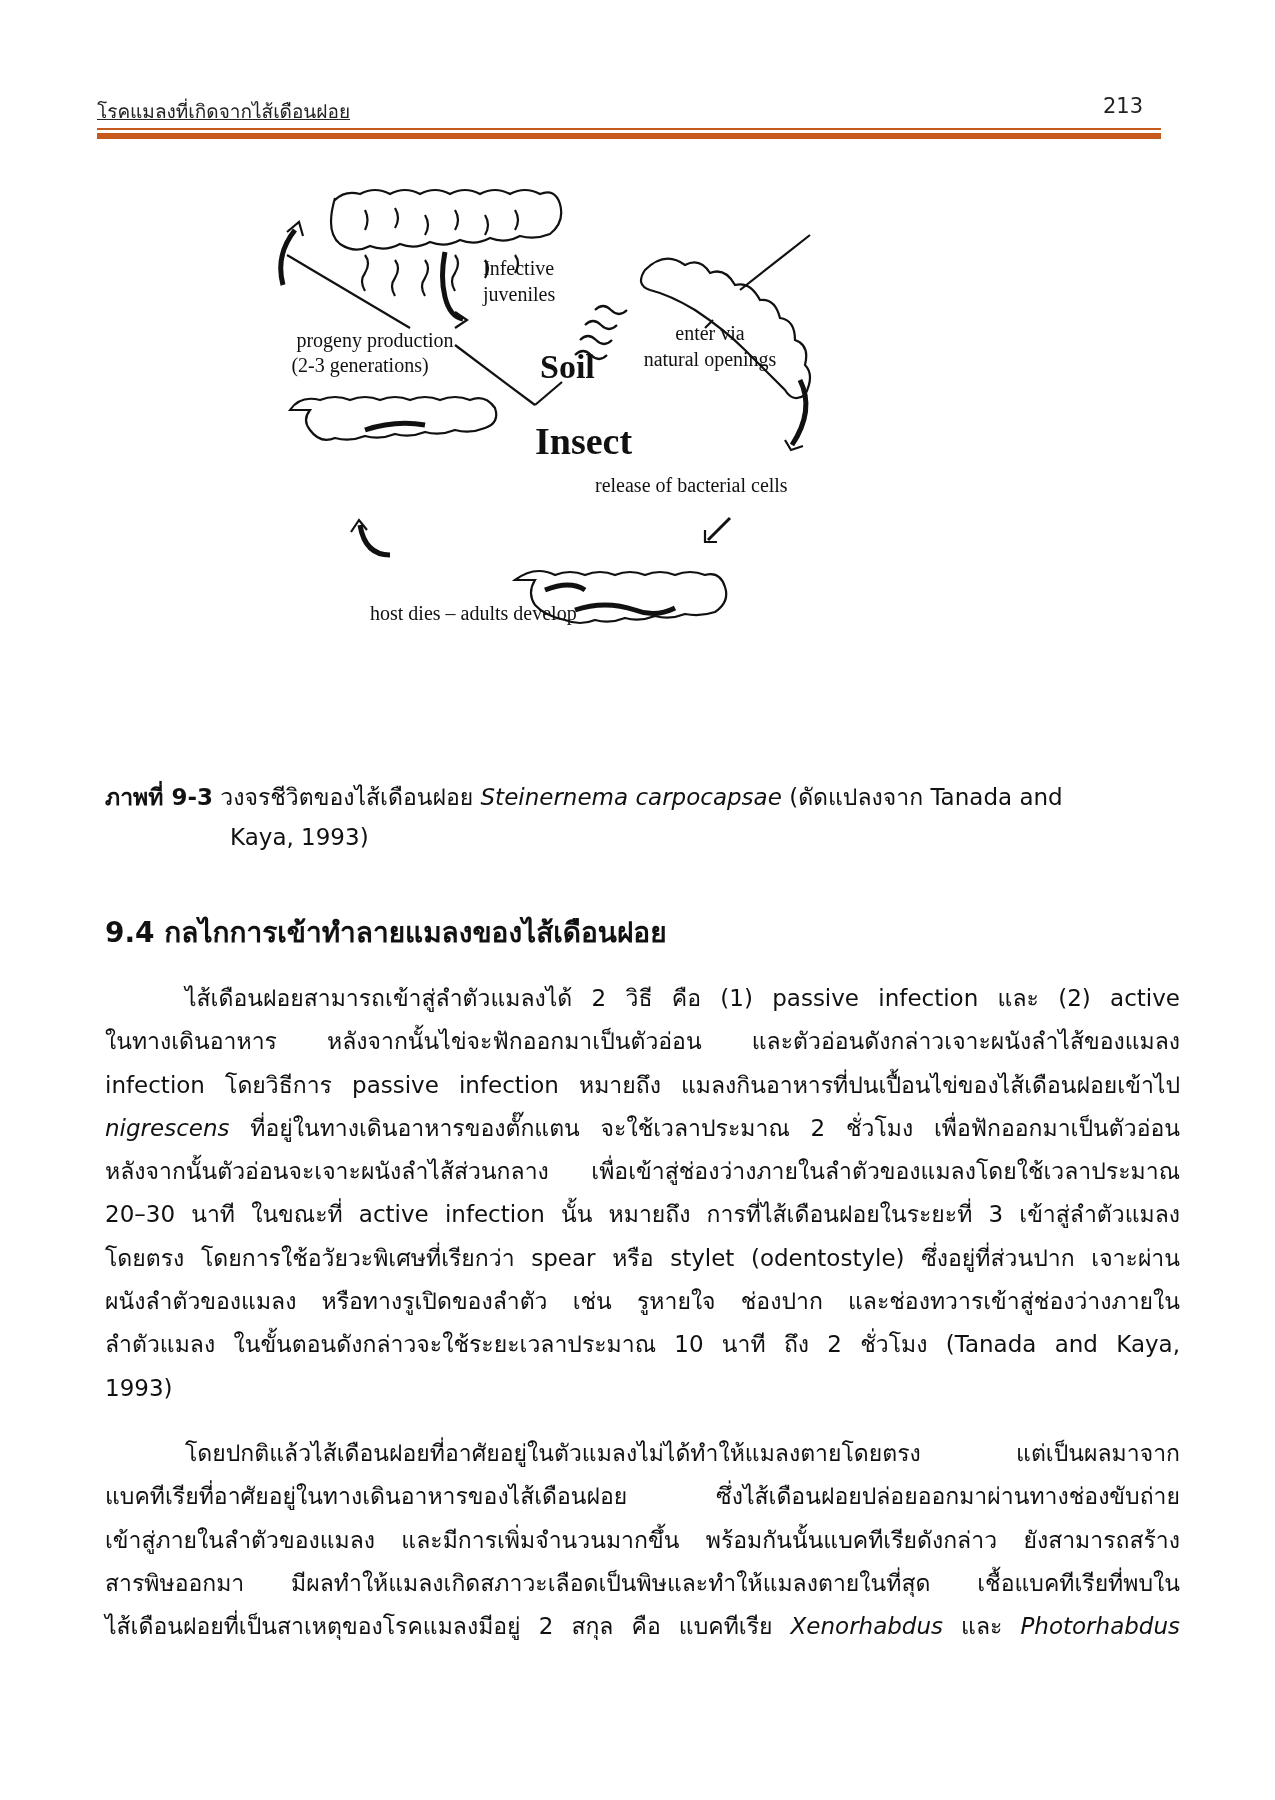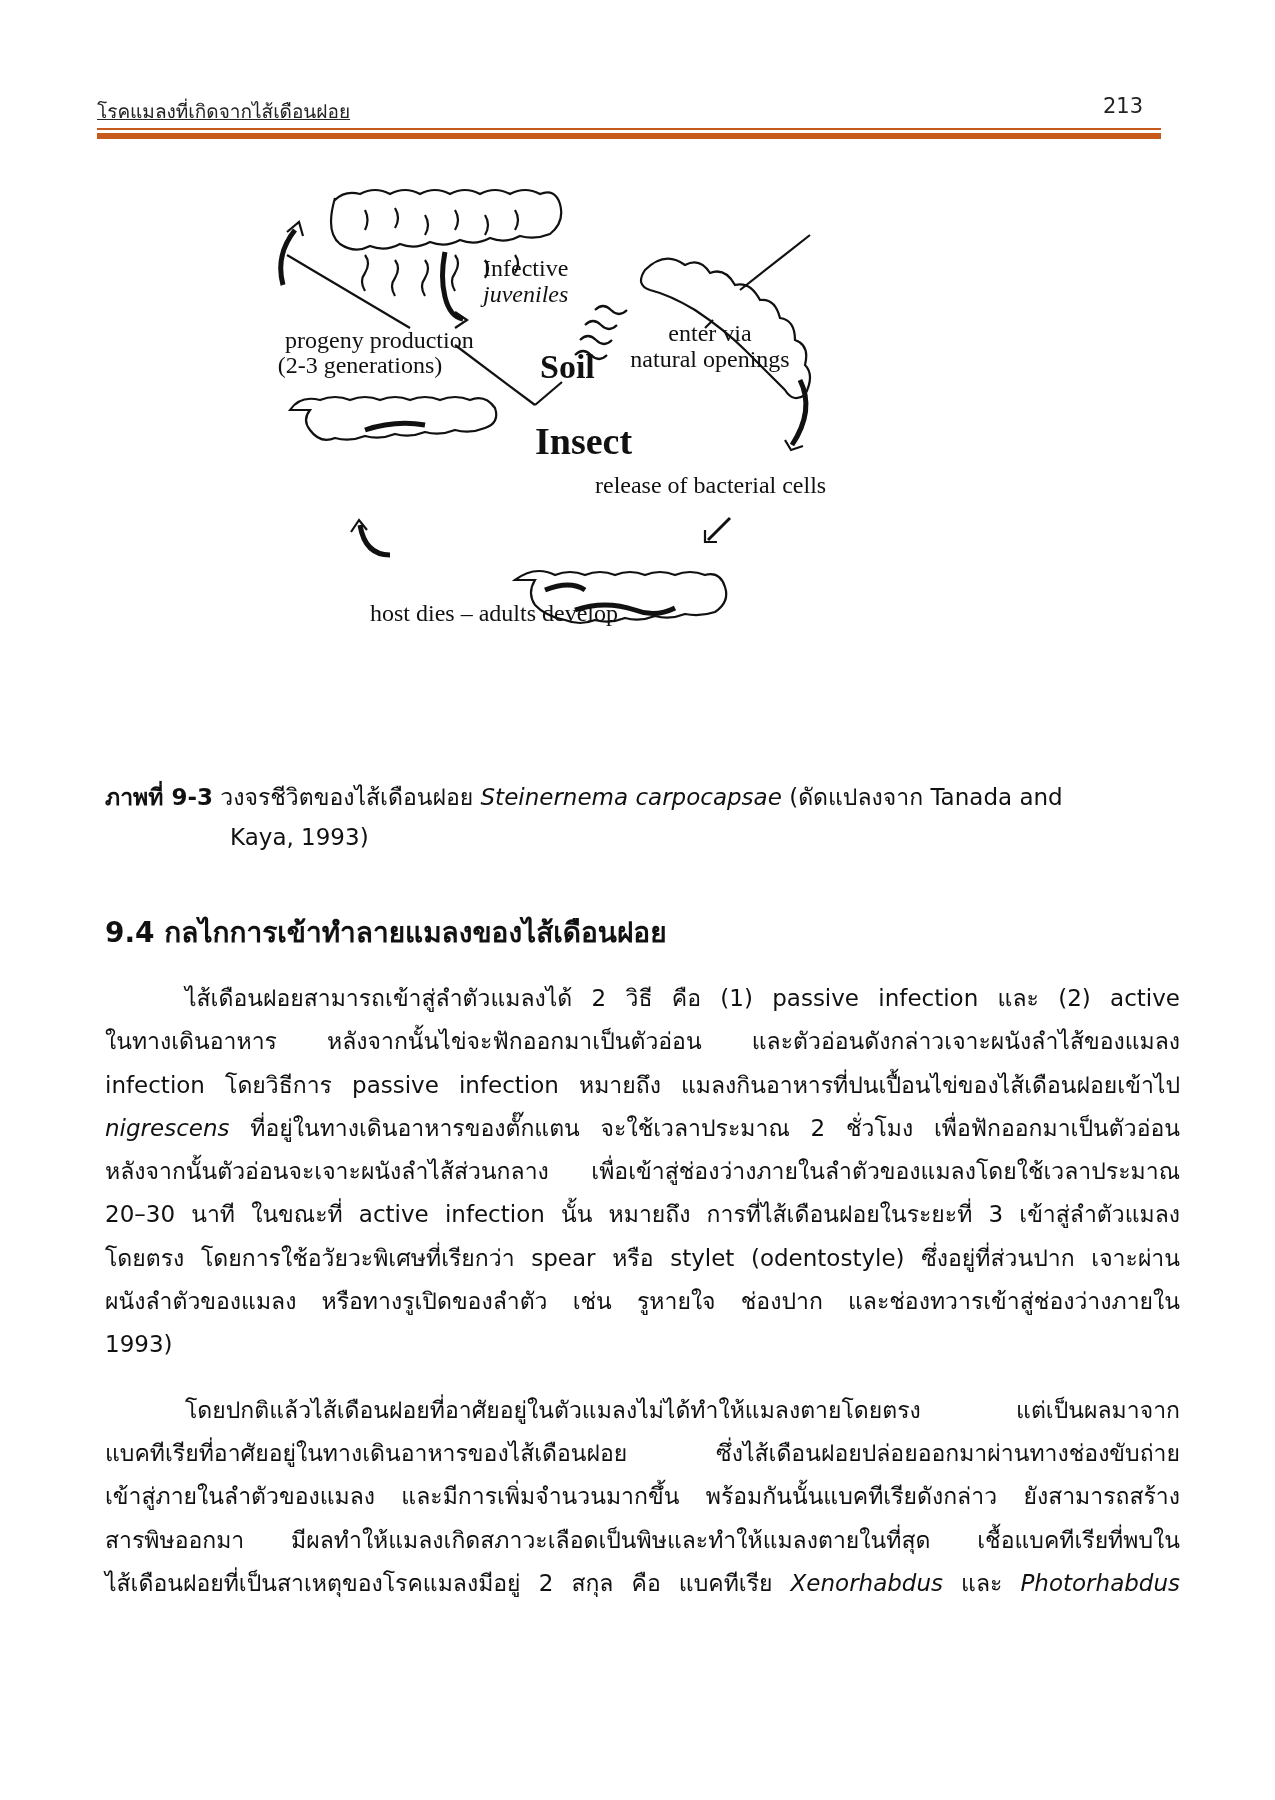--- a/index.html
+++ b/index.html
@@ -7,21 +7,21 @@
          font-family: "DejaVu Sans", sans-serif; color: #111; }
   .page { position: absolute; left: 0; top: 0; width: 1275px; height: 1800px; }
 
   .header-title { position: absolute; left: 97px; top: 96px; font-size: 19px; color: #222; text-decoration: underline; }
   .header-page { position: absolute; right: 132px; top: 94px; font-size: 21px; color: #222; }
   .rule-thin { position: absolute; left: 97px; top: 128px; width: 1064px; height: 2px; background: #c55a1c; }
   .rule-thick { position: absolute; left: 97px; top: 133px; width: 1064px; height: 6px; background: #c55a1c; }
 
   .figure { position: absolute; left: 265px; top: 160px; width: 750px; height: 600px; }
   .figure svg { position: absolute; left: 0; top: 0; }
-  .flabel { position: absolute; font-family: "Liberation Serif", serif; font-size: 24px; color: #111; line-height: 27px; text-align: center; white-space: nowrap; }
+  .flabel { position: absolute; font-family: "Liberation Serif", serif; font-size: 20px; color: #111; line-height: 27px; text-align: center; white-space: nowrap; }
   .flabel.big { font-size: 38px; font-weight: bold; }
 
   .caption { position: absolute; left: 105px; top: 777px; width: 1060px; font-size: 23px; line-height: 40px; color: #111; }
   .caption .lbl { font-weight: bold; }
   .caption .l2 { padding-left: 125px; display: block; }
   .it { font-style: italic; }
 
   .section-heading { position: absolute; left: 105px; top: 910px; font-size: 28px; font-weight: bold; color: #111; }
 
   .body { position: absolute; left: 105px; top: 955px; width: 1075px; font-size: 23px; color: #111; }
@@ -68,21 +68,21 @@
         <path d="M22,72 l12,-10 l4,14"></path>
         <path d="M535,220 q15,30 -8,65" stroke-width="5"></path>
         <path d="M520,280 l6,10 l12,-4"></path>
         <path d="M465,358 l-22,22" stroke-width="3"></path>
         <path d="M440,370 l0,12 l12,0"></path>
         <path d="M125,395 q-25,0 -30,-30" stroke-width="5"></path>
         <path d="M86,372 l8,-12 l8,10"></path>
       </g>
     </svg>
     <div class="flabel" style="left:218px;top:95px;text-align:left;">Infective</div>
-    <div class="flabel" style="left:218px;top:121px;text-align:left;font-style:italic;">juveniles</div>
+    <div class="flabel" style="left:218px;top:121px;text-align:left;">juveniles</div>
     <div class="flabel" style="left:20px;top:167px;width:180px;">progeny production</div>
     <div class="flabel" style="left:5px;top:192px;width:180px;">(2-3 generations)</div>
     <div class="flabel" style="left:360px;top:160px;width:170px;">enter via</div>
     <div class="flabel" style="left:360px;top:186px;width:170px;">natural openings</div>
     <div class="flabel big" style="left:275px;top:193px;font-size:34px;">Soil</div>
     <div class="flabel big" style="left:270px;top:268px;">Insect</div>
     <div class="flabel" style="left:330px;top:312px;">release of bacterial cells</div>
     <div class="flabel" style="left:105px;top:440px;">host dies – adults develop</div>
   </div>
 
@@ -95,20 +95,21 @@
 
   <div class="body">
     <span class="line indent">ไส้เดือนฝอยสามารถเข้าสู่ลำตัวแมลงได้ 2 วิธี คือ (1) passive infection และ (2) active</span>
     <span class="line">ในทางเดินอาหาร หลังจากนั้นไข่จะฟักออกมาเป็นตัวอ่อน และตัวอ่อนดังกล่าวเจาะผนังลำไส้ของแมลง</span>
     <span class="line">infection โดยวิธีการ passive infection หมายถึง แมลงกินอาหารที่ปนเปื้อนไข่ของไส้เดือนฝอยเข้าไป</span>
     <span class="line"><span class="it">nigrescens</span> <span>ที่อยู่ในทางเดินอาหารของตั๊กแตน จะใช้เวลาประมาณ 2 ชั่วโมง เพื่อฟักออกมาเป็นตัวอ่อน</span></span>
     <span class="line">หลังจากนั้นตัวอ่อนจะเจาะผนังลำไส้ส่วนกลาง เพื่อเข้าสู่ช่องว่างภายในลำตัวของแมลงโดยใช้เวลาประมาณ</span>
     <span class="line">20–30 นาที ในขณะที่ active infection นั้น หมายถึง การที่ไส้เดือนฝอยในระยะที่ 3 เข้าสู่ลำตัวแมลง</span>
     <span class="line">โดยตรง โดยการใช้อวัยวะพิเศษที่เรียกว่า spear หรือ stylet (odentostyle) ซึ่งอยู่ที่ส่วนปาก เจาะผ่าน</span>
     <span class="line">ผนังลำตัวของแมลง หรือทางรูเปิดของลำตัว เช่น รูหายใจ ช่องปาก และช่องทวารเข้าสู่ช่องว่างภายใน</span>
+    <span class="line">ลำตัวแมลง ในขั้นตอนดังกล่าวจะใช้ระยะเวลาประมาณ 10 นาที ถึง 2 ชั่วโมง (Tanada and Kaya,</span>
     <span class="line last">1993)</span>
     <span class="line indent">โดยปกติแล้วไส้เดือนฝอยที่อาศัยอยู่ในตัวแมลงไม่ได้ทำให้แมลงตายโดยตรง แต่เป็นผลมาจาก</span>
     <span class="line">แบคทีเรียที่อาศัยอยู่ในทางเดินอาหารของไส้เดือนฝอย ซึ่งไส้เดือนฝอยปล่อยออกมาผ่านทางช่องขับถ่าย</span>
     <span class="line">เข้าสู่ภายในลำตัวของแมลง และมีการเพิ่มจำนวนมากขึ้น พร้อมกันนั้นแบคทีเรียดังกล่าว ยังสามารถสร้าง</span>
     <span class="line">สารพิษออกมา มีผลทำให้แมลงเกิดสภาวะเลือดเป็นพิษและทำให้แมลงตายในที่สุด เชื้อแบคทีเรียที่พบใน</span>
     <span class="line"><span>ไส้เดือนฝอยที่เป็นสาเหตุของโรคแมลงมีอยู่ 2 สกุล คือ แบคทีเรีย </span><span class="it">Xenorhabdus</span><span> และ </span><span class="it">Photorhabdus</span></span>
   </div>
 
 </div>
 

